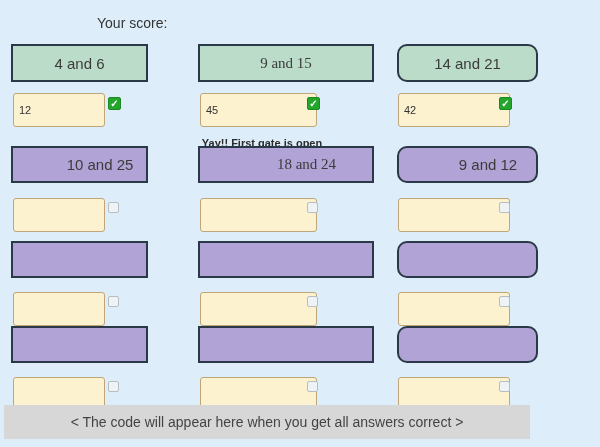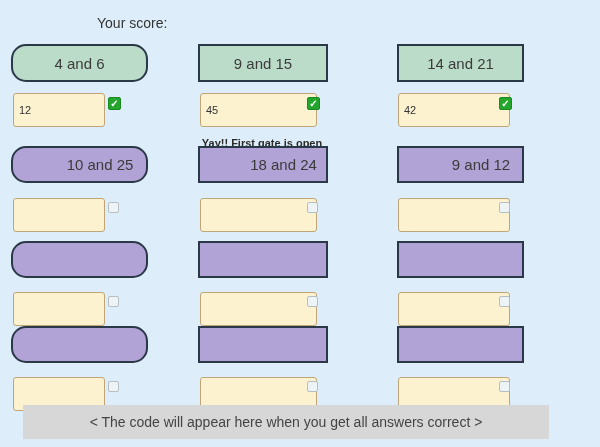--- a/index.html
+++ b/index.html
@@ -23,23 +23,23 @@
     box-sizing: border-box;
     border: 2px solid #2b3848;
     display: flex;
     align-items: center;
     justify-content: center;
     font-size: 15px;
     color: #3b3b3b;
   }
   .gate.open   { background: #badcc8; }
   .gate.closed { background: #b1a3d5; padding-left: 41px; }
-  .gate.g0 { left: 11px;  width: 137px; border-radius: 15px; }
-  .gate.g1 { left: 198px; width: 130px; }
-  .gate.g2 { left: 397px; width: 127px; }
+  .gate.g0 { left: 11px;  width: 137px; }
+  .gate.g1 { left: 198px; width: 176px; font-family: Liberation Serif, serif; }
+  .gate.g2 { left: 397px; width: 141px; border-radius: 10px; }
   .gate.r0 { top: 44px;  height: 38px; }
   .gate.r1 { top: 146px; height: 37px; }
   .gate.r2 { top: 241px; height: 37px; }
   .gate.r3 { top: 326px; height: 37px; }
   
   .answer {
     position: absolute;
     box-sizing: border-box;
     background: #fdf2d0;
     border: 1px solid #bfa577;
@@ -89,21 +89,21 @@
     left: 189px; top: 113px; width: 146px;
     text-align: center;
     font-size: 11px;
     font-weight: bold;
     color: #2b2b2b;
     margin-top: 24px;
   }
   
   .footer {
     position: absolute;
-    left: 23px; top: 405px;
+    left: 4px; top: 405px;
     width: 526px; height: 34px;
     background: #d7d7d7;
     display: flex;
     align-items: center;
     justify-content: center;
     font-size: 14px;
     color: #444;
   }
 </style>
 </head>

